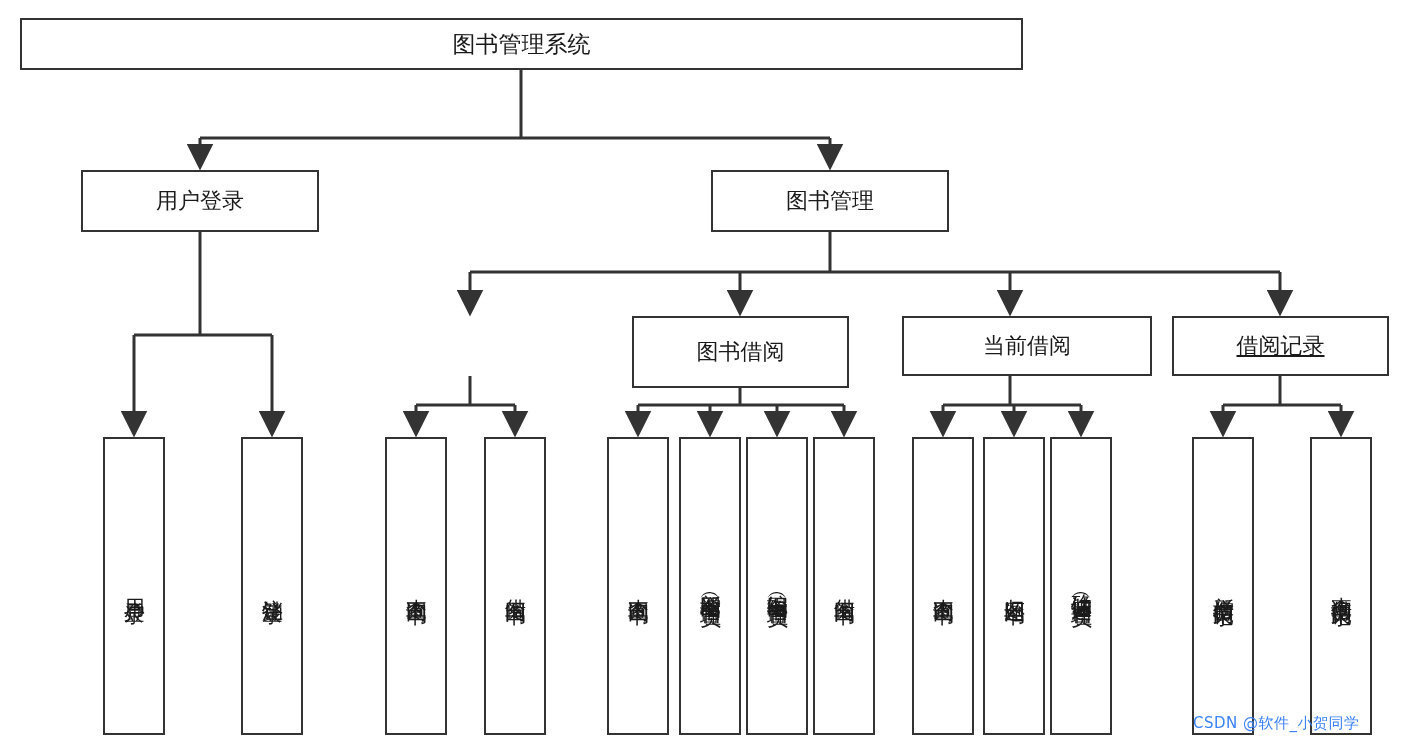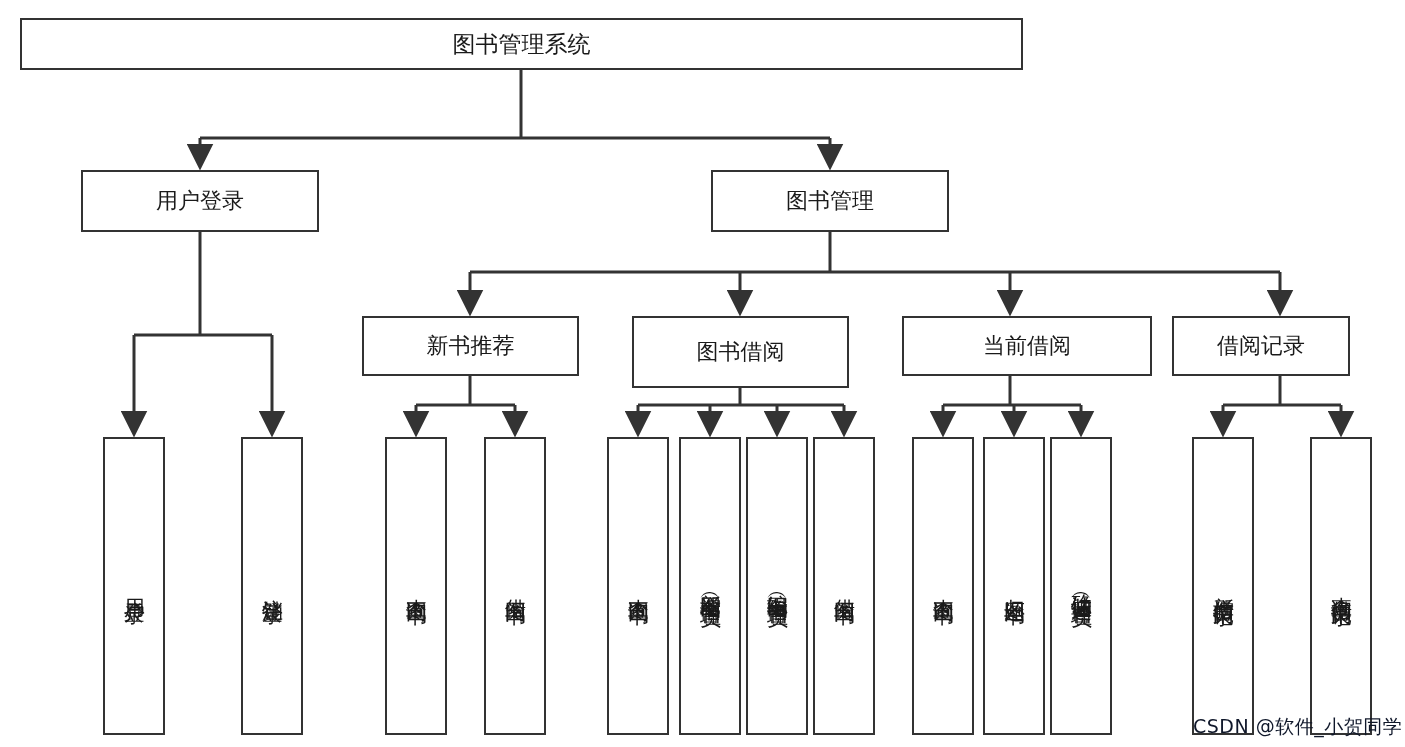--- a/index.html
+++ b/index.html
@@ -55,22 +55,22 @@
     line-height: 1;
     padding: 4px 0;
   }
   .node.leaf .vtext {
     writing-mode: vertical-rl;
     text-orientation: upright;
     white-space: nowrap;
   }
   .watermark {
     position: absolute;
-    font-size: 19px;
-    color: #0f172a;
+    font-size: 15px;
+    color: #3b82f6;
     white-space: nowrap;
     letter-spacing: 0.5px;
   }
 </style>
 </head>
 <body>
 
 <div id="diagram">
 
   <svg id="edges" viewBox="0 0 1405 747" xmlns="http://www.w3.org/2000/svg">
@@ -127,30 +127,27 @@
     <span>图书管理系统</span>
   </div>
 
   <div class="node level2" style="left:81px; top:170px; width:238px; height:62px;">
     <span>用户登录</span>
   </div>
   <div class="node level2" style="left:711px; top:170px; width:238px; height:62px;">
     <span>图书管理</span>
   </div>
 
-  <div class="node level3" style="left:362px; top:316px; width:217px; height:60px;">
-    <span>新书推荐</span>
-  </div>
   <div class="node level3" style="left:632px; top:316px; width:217px; height:72px;">
     <span>图书借阅</span>
   </div>
   <div class="node level3" style="left:902px; top:316px; width:250px; height:60px;">
     <span>当前借阅</span>
   </div>
-  <div class="node level3" style="left:1172px; top:316px; width:178px; height:60px;">
+  <div class="node level3" style="left:1172px; top:316px; width:217px; height:60px;text-decoration:underline;">
     <span>借阅记录</span>
   </div>
 
   <div class="node leaf" style="left:103px; top:437px; width:62px; height:298px;">
     <span class="vtext">用户登录</span>
   </div>
   <div class="node leaf" style="left:241px; top:437px; width:62px; height:298px;">
     <span class="vtext">注销登录</span>
   </div>
 

